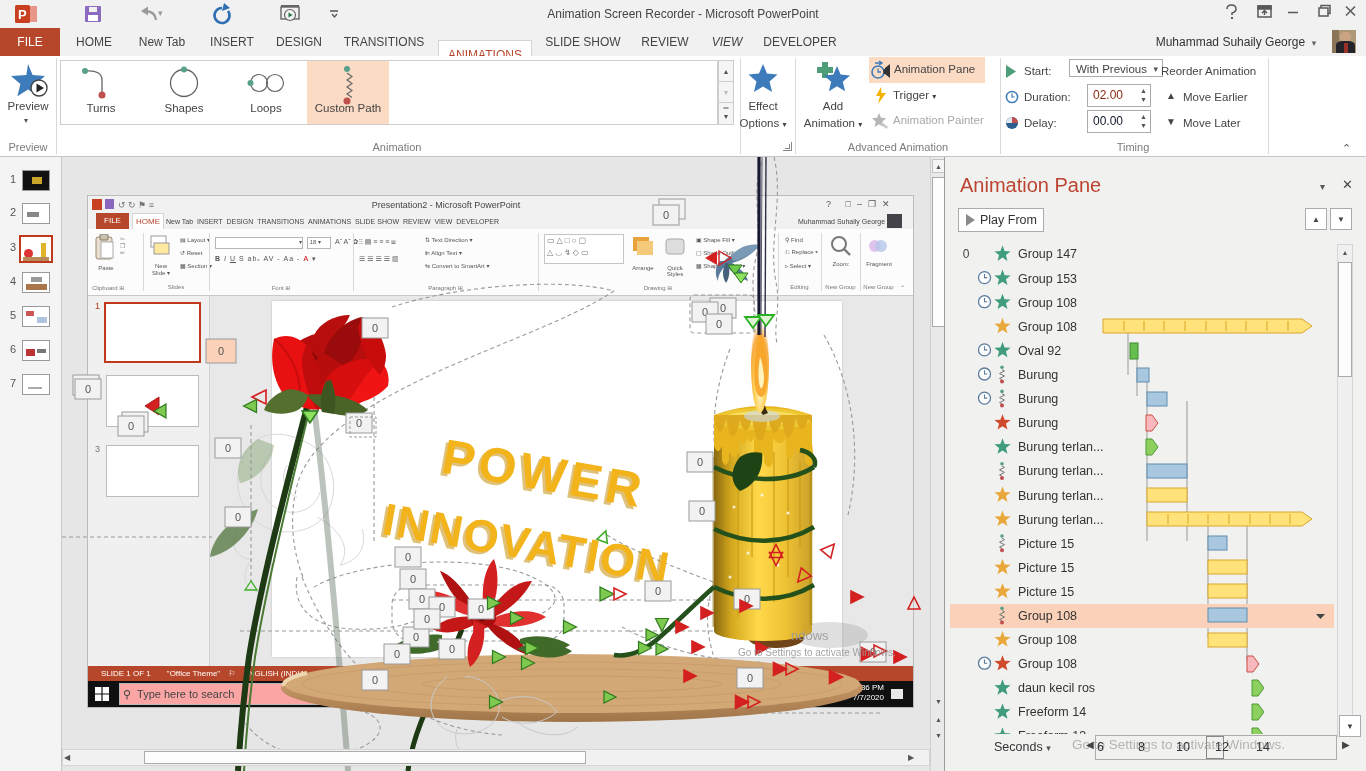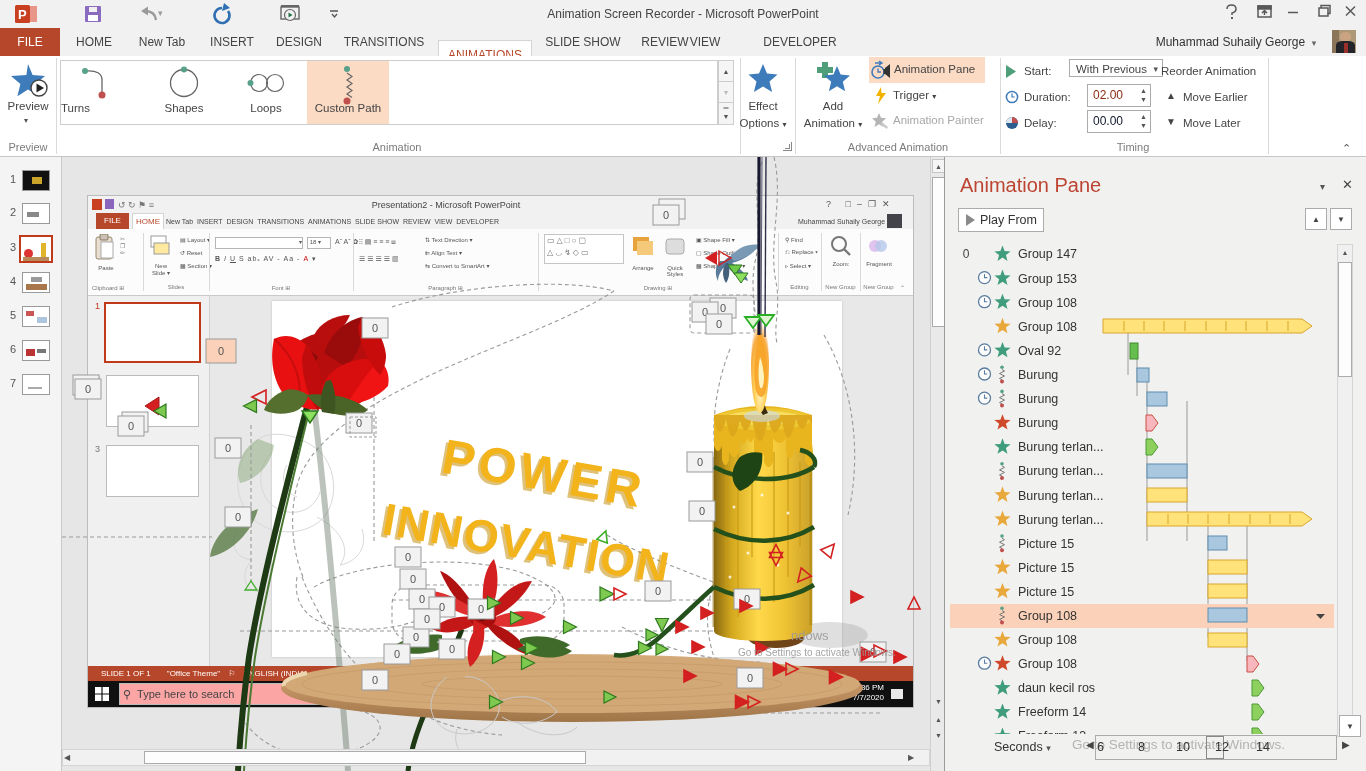--- a/index.html
+++ b/index.html
@@ -67,21 +67,21 @@
 <div class="abs" id="tabrow"></div>
 <div class="abs" id="filetab">FILE</div>
 <div class="abs tab" style="left:66px;width:56px;">HOME</div>
 <div class="abs tab" style="left:128px;width:68px;">New Tab</div>
 <div class="abs tab" style="left:202px;width:60px;">INSERT</div>
 <div class="abs tab" style="left:268px;width:62px;">DESIGN</div>
 <div class="abs tab" style="left:336px;width:96px;">TRANSITIONS</div>
 <div class="abs tab" id="activetab" style="left:438px;top:40px;width:94px;">ANIMATIONS</div>
 <div class="abs tab" style="left:538px;width:90px;">SLIDE SHOW</div>
 <div class="abs tab" style="left:634px;width:62px;">REVIEW</div>
-<div class="abs tab" style="left:680px;width:50px;">VIEW</div>
+<div class="abs tab" style="left:702px;width:50px;font-style:italic;">VIEW</div>
 <div class="abs tab" style="left:758px;width:84px;">DEVELOPER</div>
 <div class="abs tab" style="left:1150px;width:172px;color:#333;">Muhammad Suhaily George&nbsp;&nbsp;<span style="font-size:9px;color:#666;">▾</span></div>
 <div class="abs" style="left:1332px;top:30px;width:24px;height:23px;background:#ad9878;overflow:hidden;">
  <div class="abs" style="left:0;top:0;width:7px;height:23px;background:#8a7558;"></div>
  <div class="abs" style="left:8px;top:2px;width:11px;height:10px;background:#caa382;border-radius:45%;"></div>
  <div class="abs" style="left:4px;top:11px;width:19px;height:12px;background:#23232a;border-radius:35% 35% 0 0;"></div>
  <div class="abs" style="left:12px;top:13px;width:4px;height:10px;background:#99302a;"></div>
 </div>
 <div class="abs" id="ribbon">
 
@@ -104,21 +104,21 @@
           <circle cx="215" cy="22" r="8.5" stroke-width="1.2"></circle>
    <path d="M287 12 l5 3.5 -5 3.5 5 3.5 -5 3.5 5 3.5 -5 3.5 5 3.5" stroke-width="1.2"></path>
   </g>
   <circle cx="25" cy="10" r="3" fill="#57a08a"></circle>
   <circle cx="42" cy="34" r="3.5" fill="#c0504d"></circle>
   <circle cx="124" cy="8.5" r="3" fill="#57a08a"></circle>
   <circle cx="190.5" cy="22" r="3" fill="#57a08a"></circle>
   <circle cx="287" cy="8" r="3" fill="#57a08a"></circle>
   <circle cx="287" cy="40" r="3.5" fill="#c0504d"></circle>
  </svg>
- <div class="abs rtext" style="left:61px;top:46px;width:80px;">Turns</div>
+ <div class="abs rtext" style="left:61px;top:46px;width:80px;text-align:center;">Turns</div>
  <div class="abs rtext" style="left:144px;top:46px;width:80px;text-align:center;">Shapes</div>
  <div class="abs rtext" style="left:226px;top:46px;width:80px;text-align:center;">Loops</div>
  <div class="abs rtext" style="left:307px;top:46px;width:82px;text-align:center;">Custom Path</div>
  <div class="abs" style="left:718px;top:4px;width:16px;height:65px;border:1px solid #cdcdcd;background:#f5f5f5;">
   <div style="height:21px;border-bottom:1px solid #cdcdcd;text-align:center;font-size:7px;color:#555;line-height:21px;">▲</div>
   <div style="height:21px;border-bottom:1px solid #cdcdcd;text-align:center;font-size:7px;color:#bbb;line-height:21px;">▼</div>
   <div style="height:20px;text-align:center;font-size:7px;color:#555;line-height:9px;">═<br>▼</div>
  </div>
  <div class="abs sep" style="left:740px;top:2px;height:96px;"></div>
 

